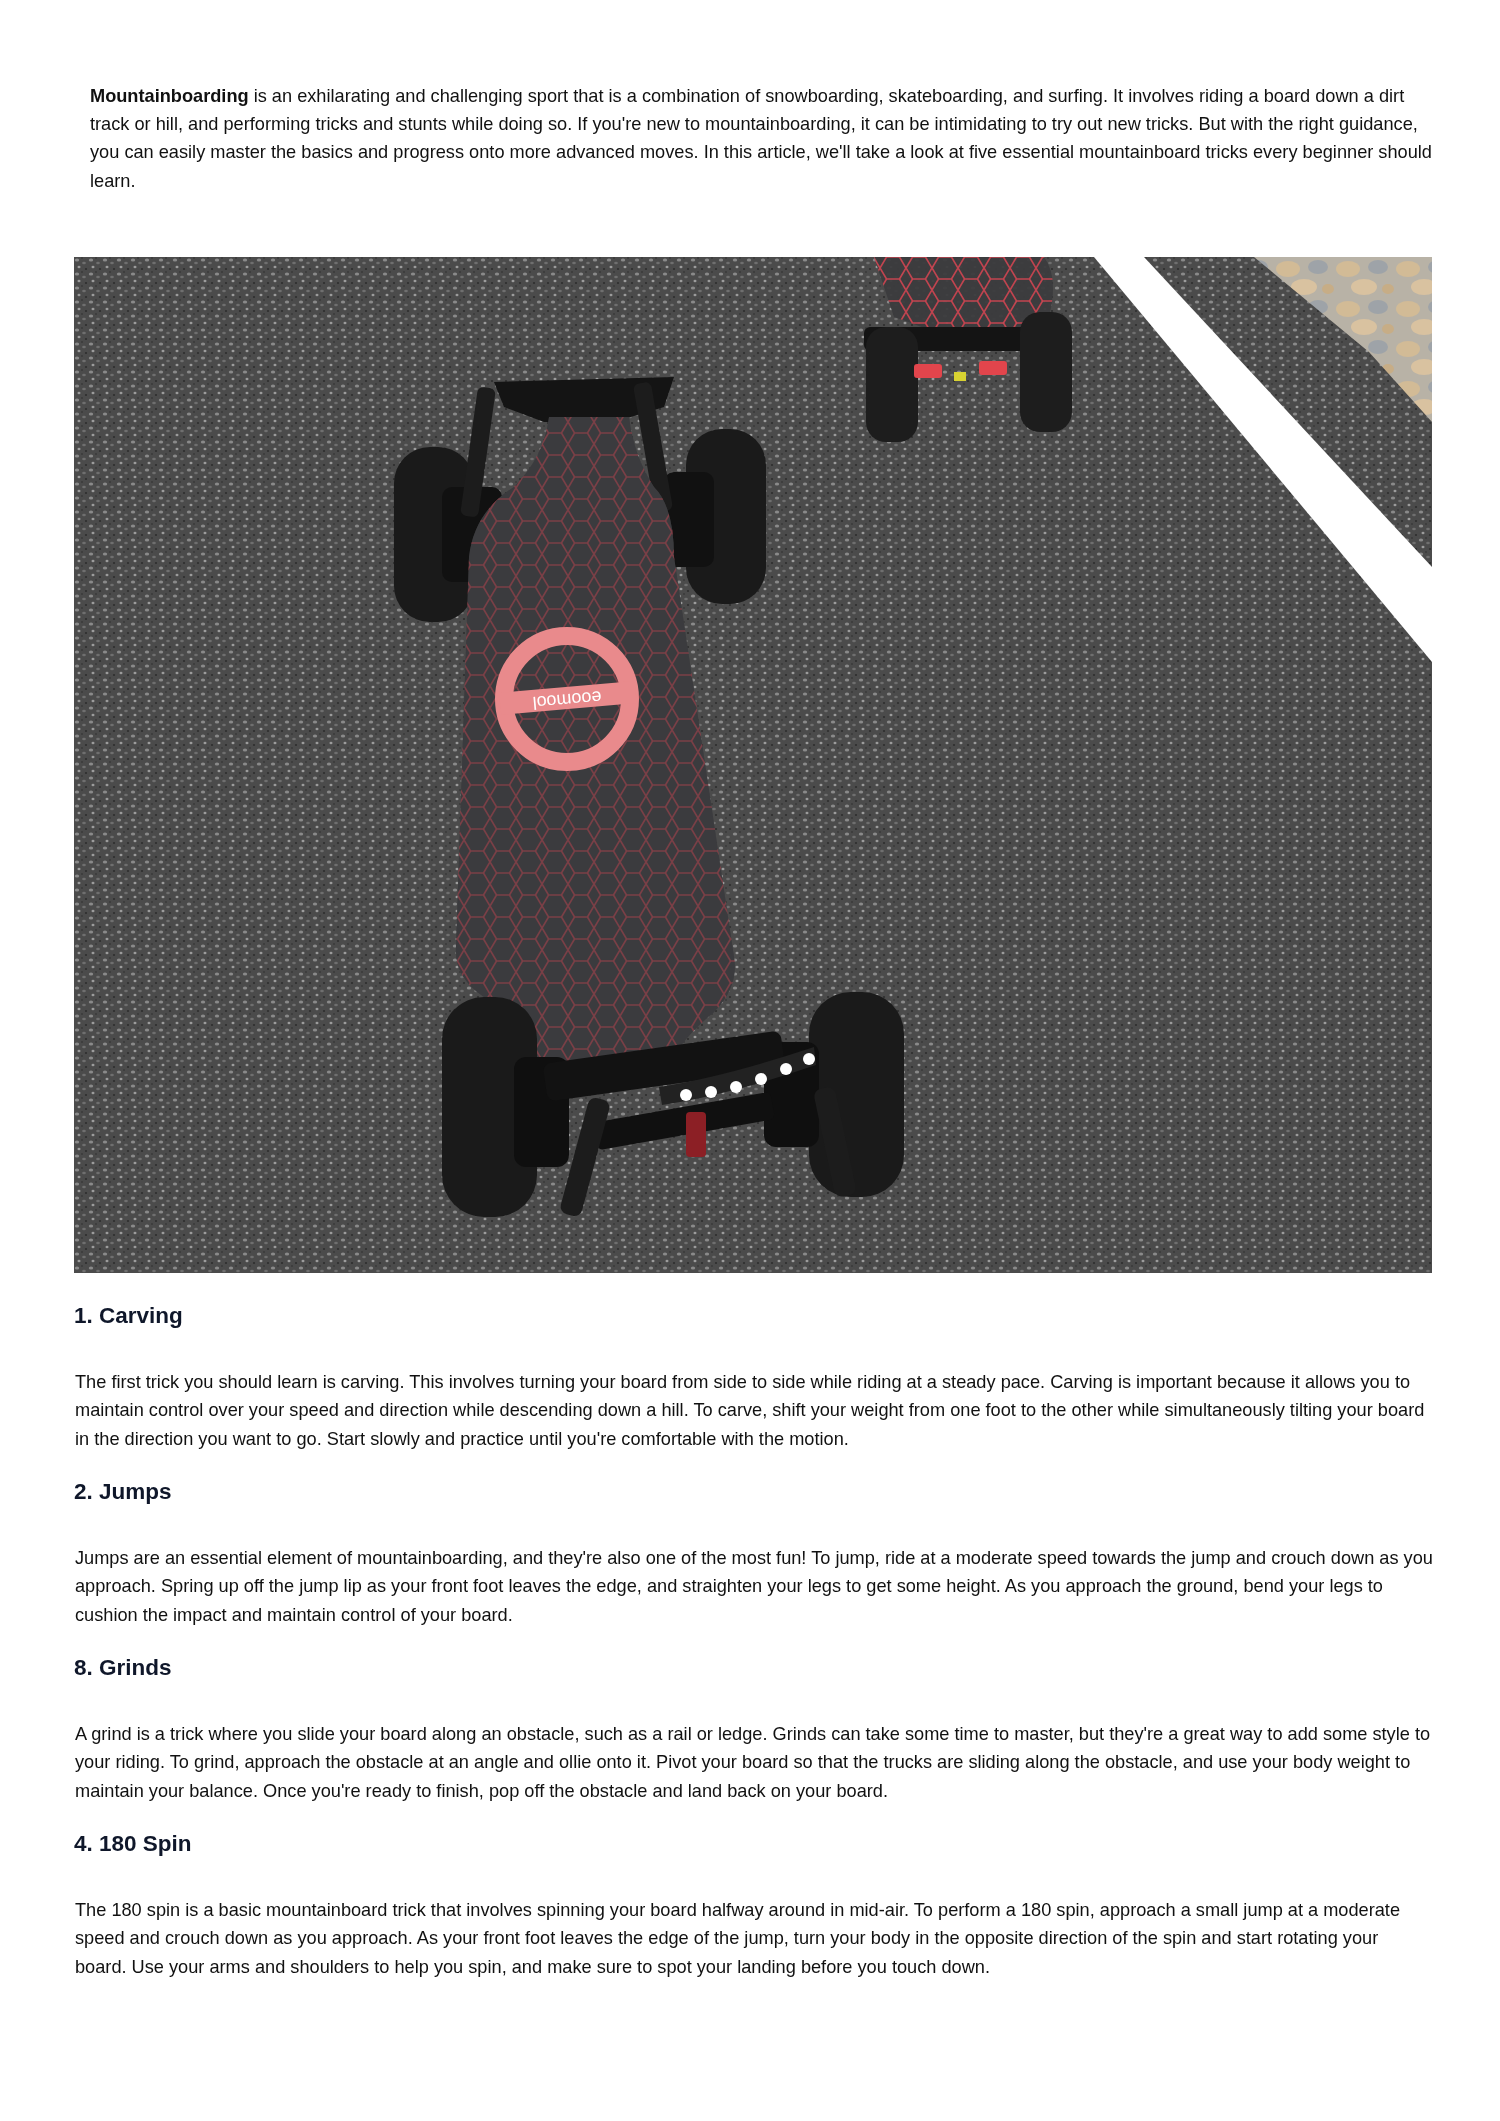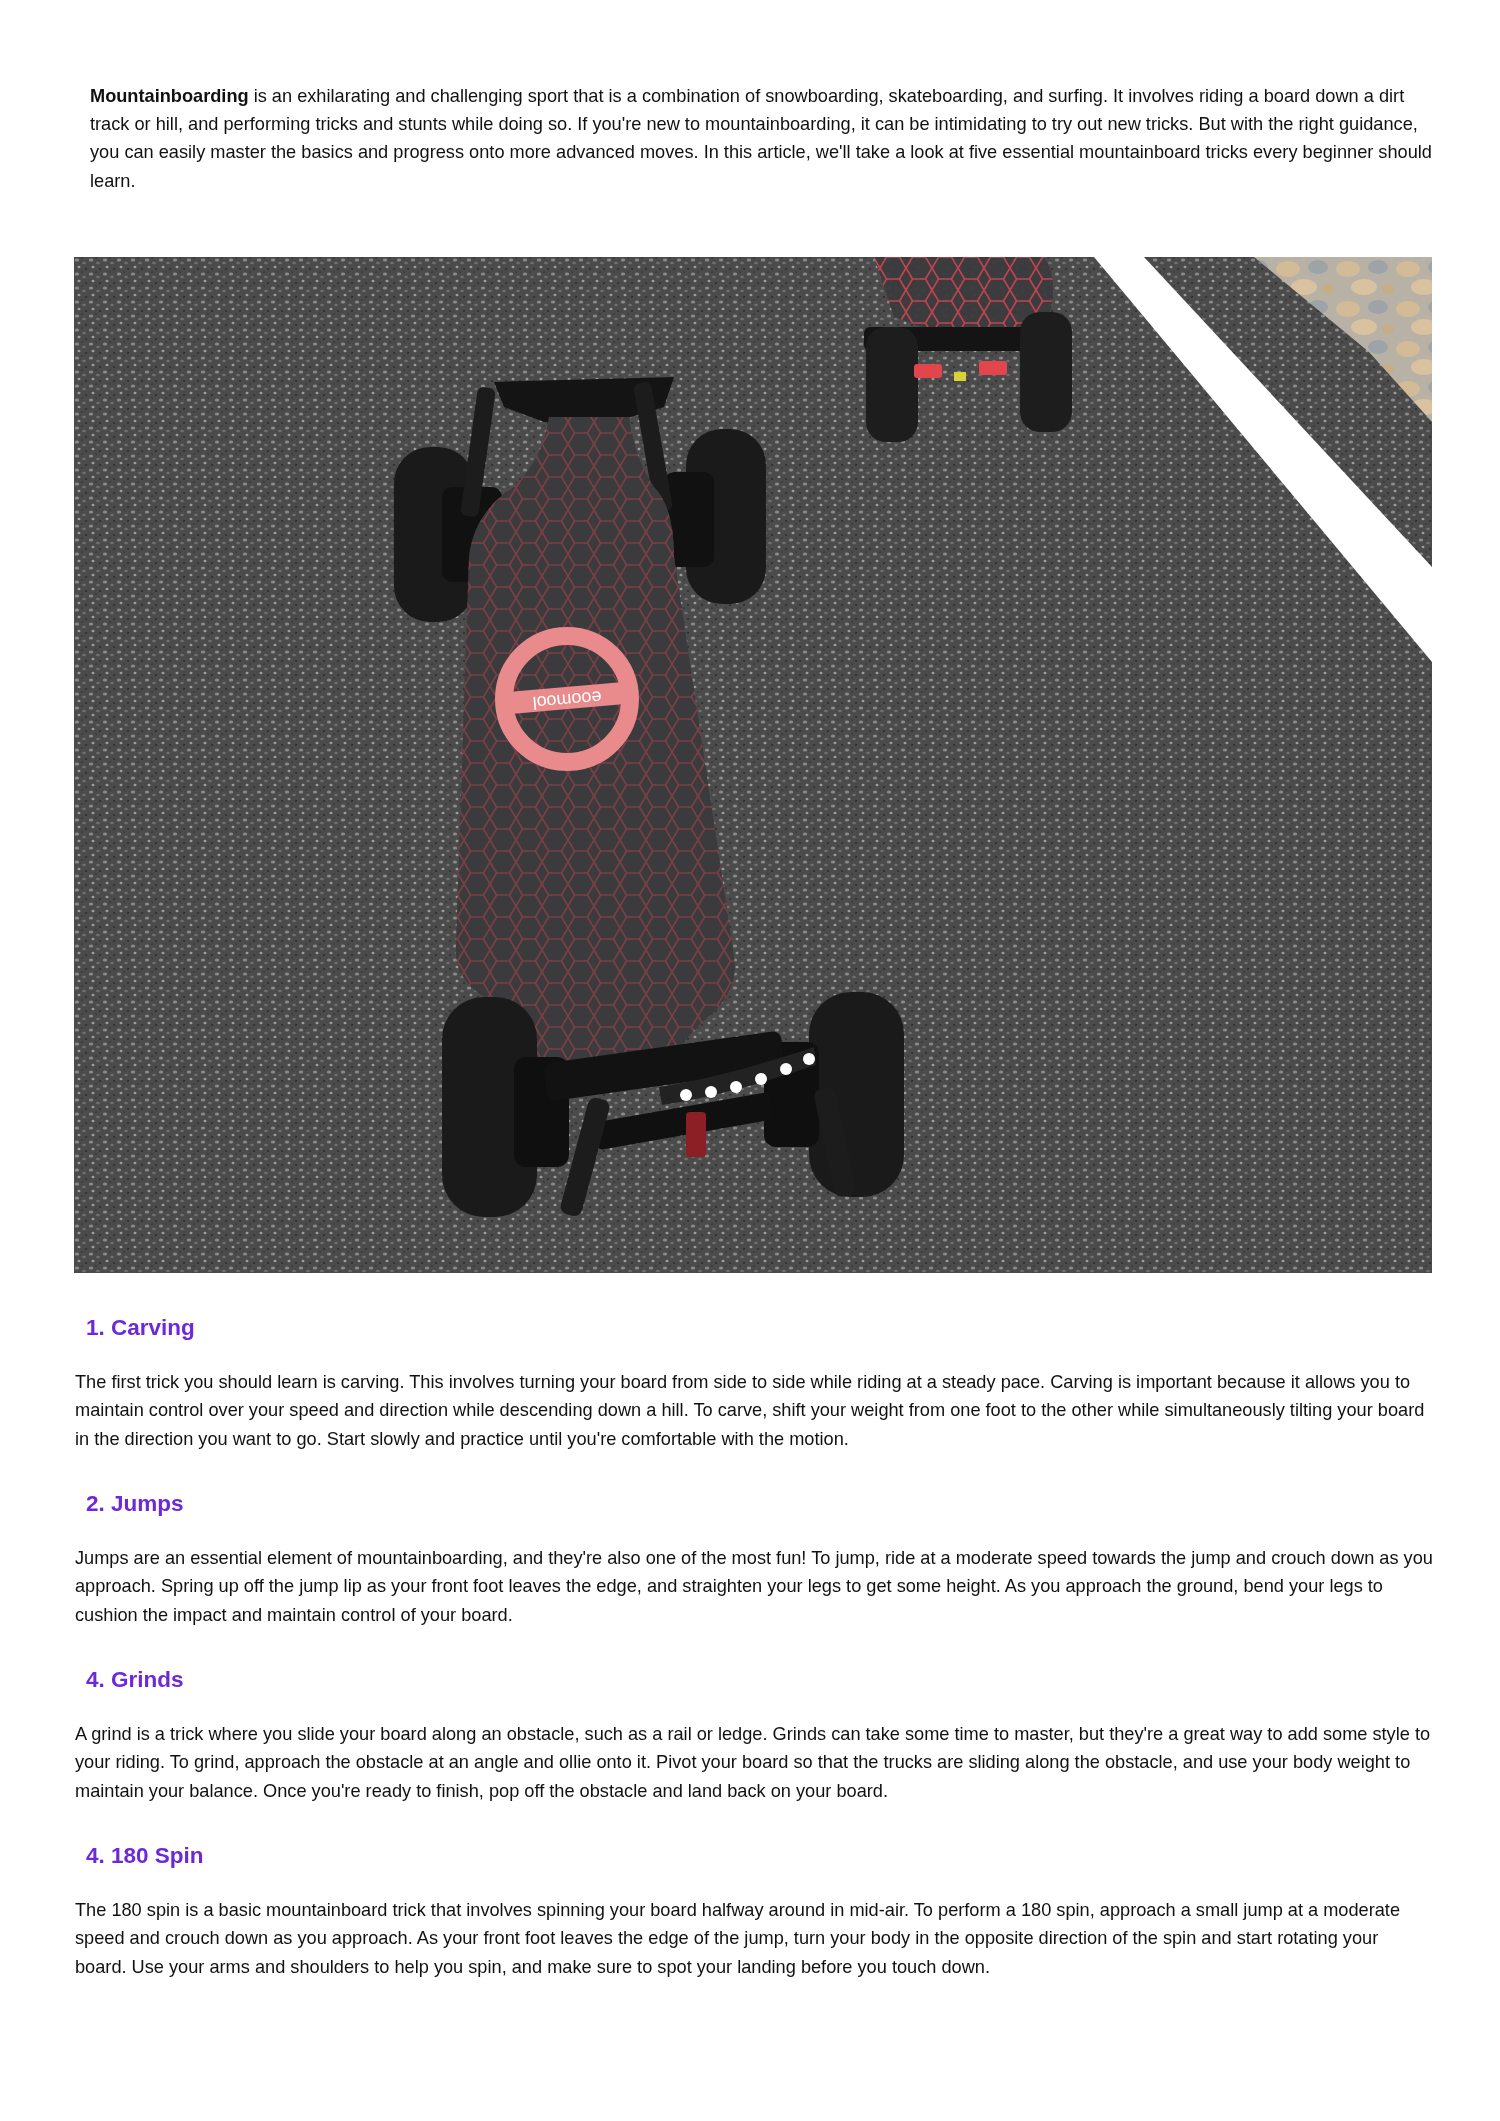--- a/index.html
+++ b/index.html
@@ -13,21 +13,21 @@
     font-size: 18.2px; line-height: 28.2px; margin: 16px;
   }
   .intro b { font-weight: bold; }
   .hero {
     position: absolute; left: 0; top: 257px; width: 1358px; height: 1016px;
     overflow: hidden; background: #4a4a4a;
   }
   .hero svg { display: block; width: 1358px; height: 1016px; }
   .section { position: absolute; left: 0; width: 1358px; }
   .section h2 {
-    margin: 12px; font-size: 22.5px; font-weight: bold; line-height: 28px; color: #6d28d9;
+    margin: 0; font-size: 22.5px; font-weight: bold; line-height: 28px; color: #0f172a;
   }
   .section p {
     margin: 1px; position: absolute; left: 0; width: 1358px;
     font-size: 18.2px; line-height: 28.4px;
   }
 </style>
 </head>
 <body>
 
 <div class="page">
@@ -132,21 +132,21 @@
     <h2>1. Carving</h2>
     <p style="top:65px;">The first trick you should learn is carving. This involves turning your board from side to side while riding at a steady pace. Carving is important because it allows you to maintain control over your speed and direction while descending down a hill. To carve, shift your weight from one foot to the other while simultaneously tilting your board in the direction you want to go. Start slowly and practice until you're comfortable with the motion.</p>
   </div>
 
   <div class="section" style="top:1478px;">
     <h2>2. Jumps</h2>
     <p style="top:65px;">Jumps are an essential element of mountainboarding, and they're also one of the most fun! To jump, ride at a moderate speed towards the jump and crouch down as you approach. Spring up off the jump lip as your front foot leaves the edge, and straighten your legs to get some height. As you approach the ground, bend your legs to cushion the impact and maintain control of your board.</p>
   </div>
 
   <div class="section" style="top:1654px;">
-    <h2>4. Grinds</h2>
+    <h2>8. Grinds</h2>
     <p style="top:65px;">A grind is a trick where you slide your board along an obstacle, such as a rail or ledge. Grinds can take some time to master, but they're a great way to add some style to your riding. To grind, approach the obstacle at an angle and ollie onto it. Pivot your board so that the trucks are sliding along the obstacle, and use your body weight to maintain your balance. Once you're ready to finish, pop off the obstacle and land back on your board.</p>
   </div>
 
   <div class="section" style="top:1830px;">
     <h2>4. 180 Spin</h2>
     <p style="top:65px;">The 180 spin is a basic mountainboard trick that involves spinning your board halfway around in mid-air. To perform a 180 spin, approach a small jump at a moderate speed and crouch down as you approach. As your front foot leaves the edge of the jump, turn your body in the opposite direction of the spin and start rotating your board. Use your arms and shoulders to help you spin, and make sure to spot your landing before you touch down.</p>
   </div>
 
 </div>
 

